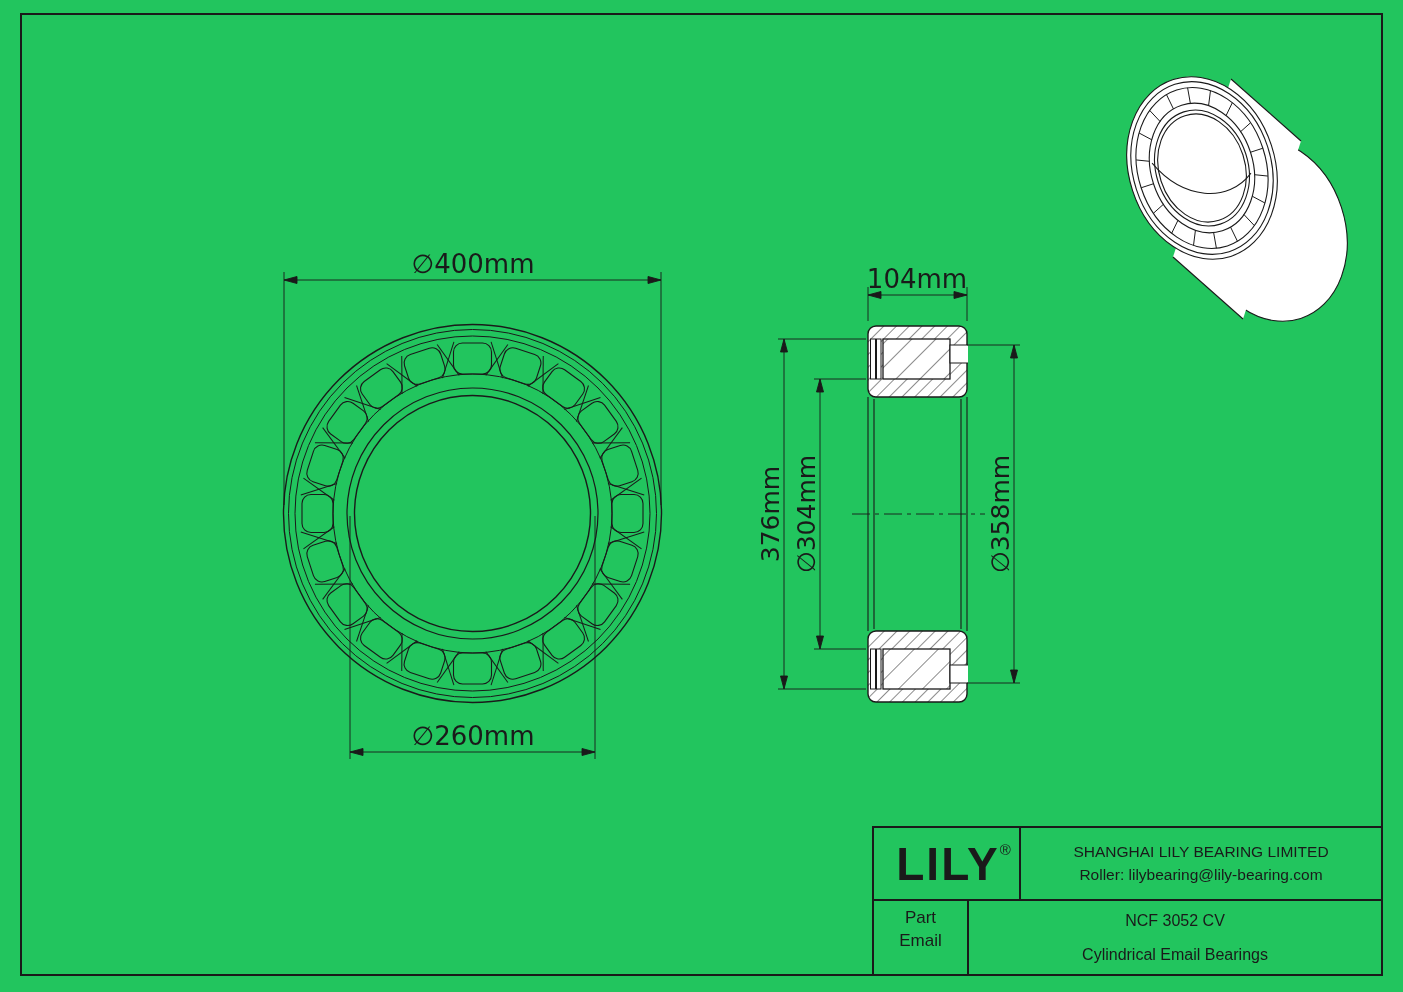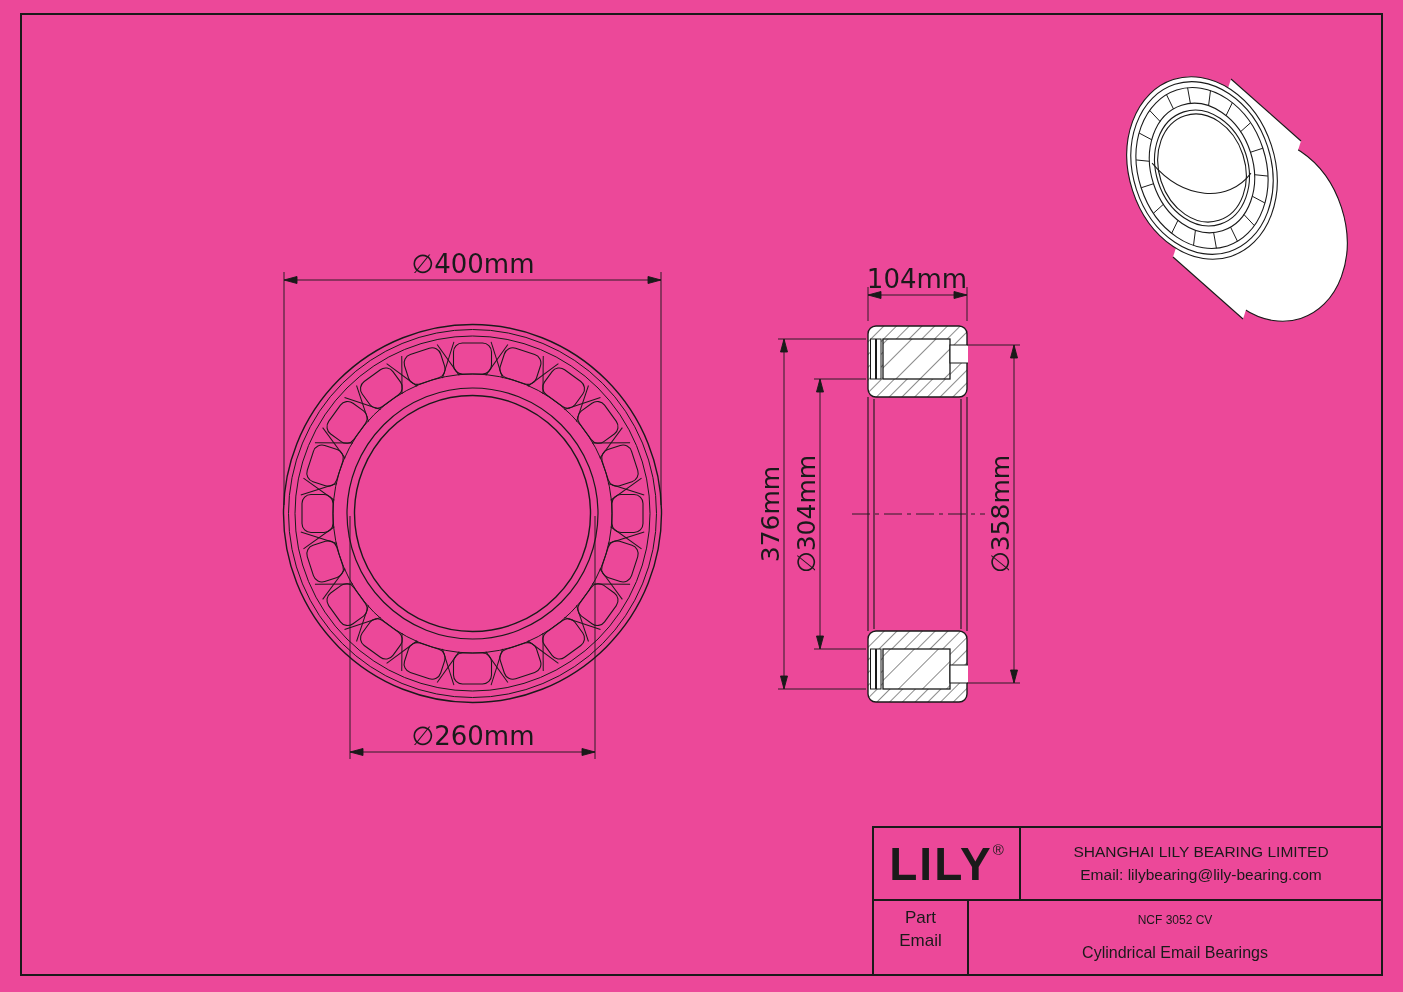--- a/index.html
+++ b/index.html
@@ -1,26 +1,26 @@
 <!DOCTYPE html>
 <html><head>
 <meta charset="utf-8">
 <style>
   html,body{margin:0;padding:0;background:#ffffff;}
-  #page{position:relative;width:1403px;height:992px;background:#ec4899;overflow:hidden;
+  #page{position:relative;width:1403px;height:992px;background:#22c55e;overflow:hidden;
         font-family:"Liberation Sans", sans-serif;color:#1a1a1a;}
   #page svg{position:absolute;left:0;top:0;}
   .dimtext{font-family:"DejaVu Sans","Liberation Sans",sans-serif;font-size:26px;fill:#1a1a1a;}
   .dimtextv{font-family:"DejaVu Sans","Liberation Sans",sans-serif;font-size:25px;fill:#1a1a1a;}
   .tb-cell{position:absolute;display:flex;flex-direction:column;align-items:center;justify-content:center;text-align:center;}
   .tb-logo{font-size:46px;font-weight:700;letter-spacing:2px;line-height:1;}
   .tb-reg{font-size:15px;vertical-align:super;position:relative;top:-18px;font-weight:400;}
   .tb-company{font-size:15.5px;line-height:1.45;}
   .tb-partlabel{font-size:17px;line-height:1.35;}
-  .tb-partnum{font-size:12px;line-height:1.2;margin-bottom:15px;}
+  .tb-partnum{font-size:16px;line-height:1.2;margin-bottom:15px;}
   .tb-parttype{font-size:16px;line-height:1.2;}
 </style>
 </head>
 <body>
 
 <div id="page">
 
 <svg width="1403" height="992" viewBox="0 0 1403 992">
   <defs>
     <pattern id="hD" width="9" height="9" patternUnits="userSpaceOnUse" patternTransform="rotate(45)">
@@ -214,29 +214,29 @@
   </g>
 
   <g stroke="#1a1a1a" stroke-width="2" fill="none">
     <rect x="873" y="827" width="509" height="148"></rect>
     <line x1="873" y1="900" x2="1382" y2="900"></line>
     <line x1="1020" y1="827" x2="1020" y2="900"></line>
     <line x1="968" y1="900" x2="968" y2="975"></line>
   </g>
 </svg>
 
-<div class="tb-cell" style="left:873px;top:827px;width:147px;height:73px;">
+<div class="tb-cell" style="left:873px;top:827px;width:147px;height:73px;padding-left:7px;">
   <div>
     <span class="tb-logo">LILY</span><span class="tb-reg">®</span>
   </div>
 </div>
 
 <div class="tb-cell tb-company" style="left:1020px;top:827px;width:362px;height:73px;">
   <div>SHANGHAI LILY BEARING LIMITED</div>
-  <div>Email: lilybearing@lily-bearing.com</div>
+  <div>Roller: lilybearing@lily-bearing.com</div>
 </div>
 
 <div class="tb-cell tb-partlabel" style="left:873px;top:900px;width:95px;height:59px;">
   <div>Part</div>
   <div>Email</div>
 </div>
 
 <div class="tb-cell" style="left:968px;top:900px;width:414px;height:75px;">
   <div class="tb-partnum">NCF 3052 CV</div>
   <div class="tb-parttype">Cylindrical Email Bearings</div>

